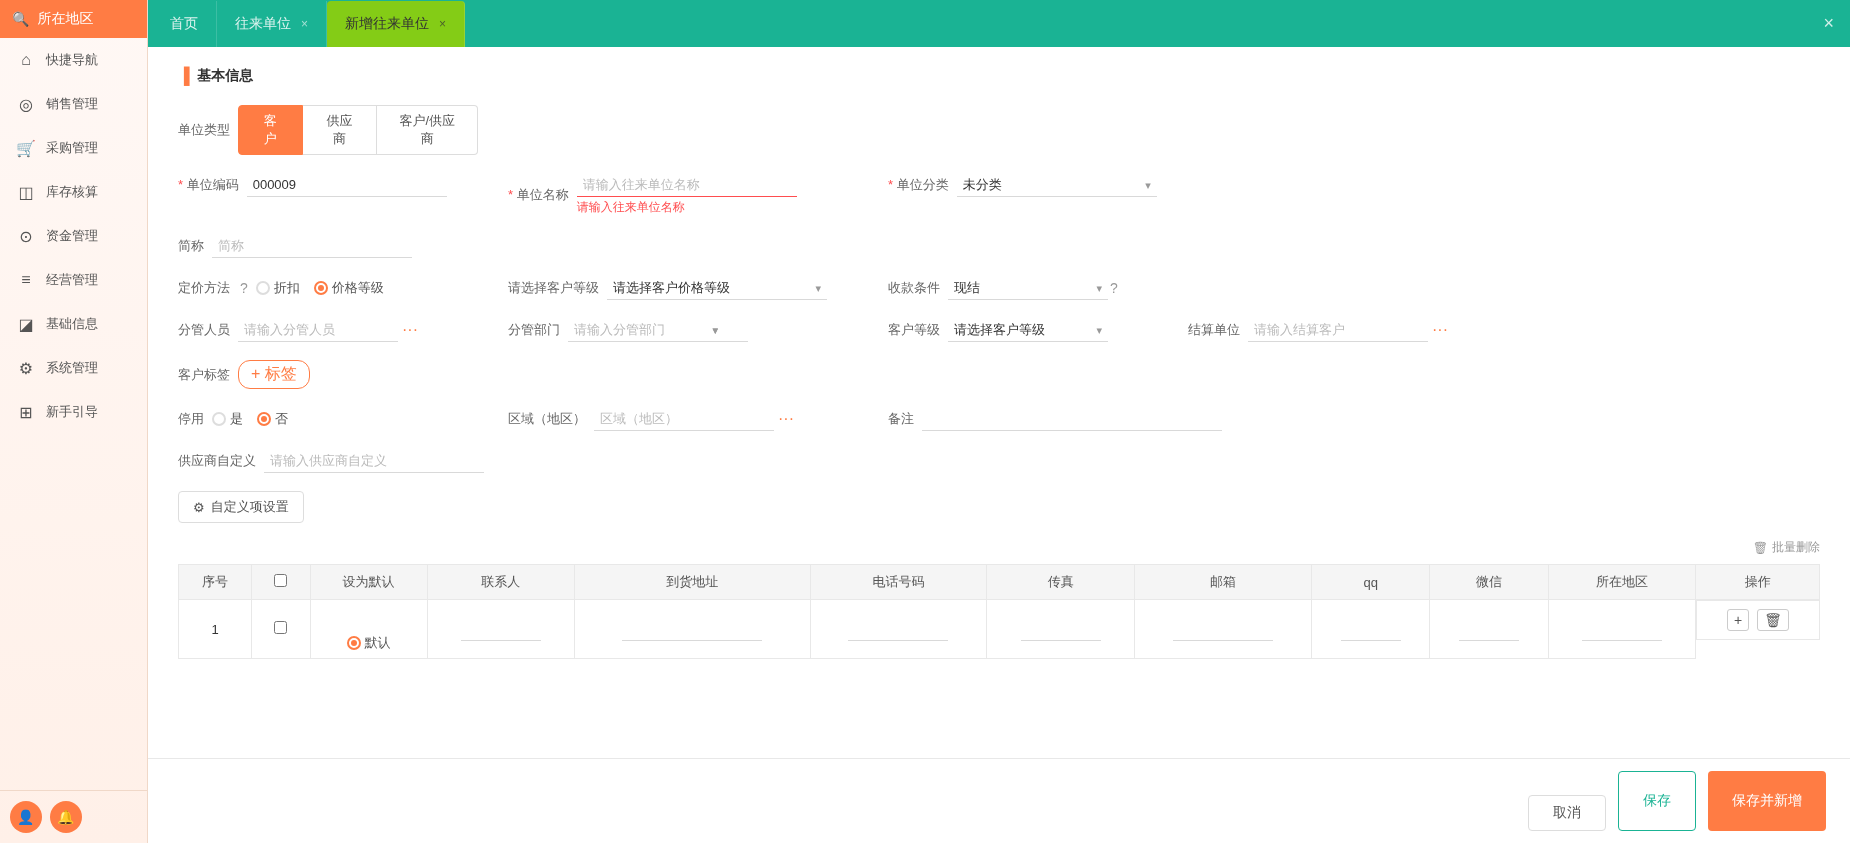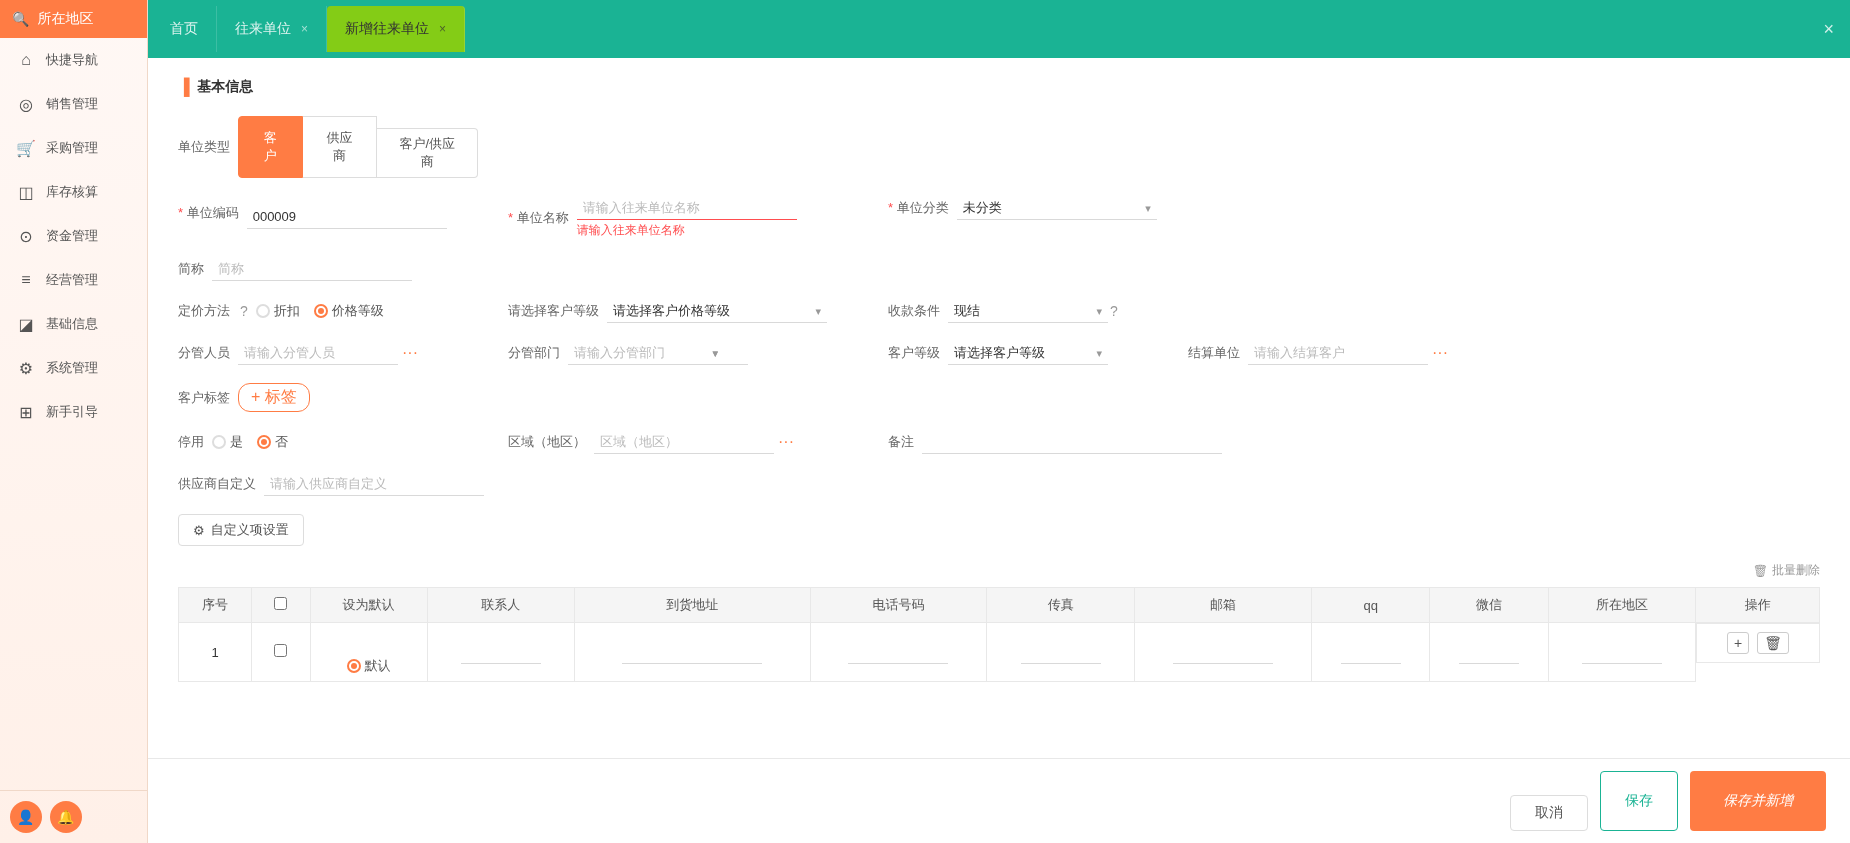--- a/index.html
+++ b/index.html
@@ -57,21 +57,21 @@
       display: flex;
       flex-direction: column;
       overflow: hidden;
     }
 
     
     .tab-bar {
       background: #1ab394;
       display: flex;
       align-items: center;
-      height: 58px;
+      height: 47px;
       padding-left: 4px;
       flex-shrink: 0;
     }
     .tab {
       padding: 0 18px;
       height: 46px;
       display: flex;
       align-items: center;
       color: rgba(255,255,255,0.85);
       cursor: pointer;
@@ -198,21 +198,21 @@
     .type-btn {
       padding: 6px 20px;
       border: 1px solid #ddd;
       background: white;
       color: #555;
       font-size: 13px;
       cursor: pointer;
       border-radius: 0;
     }
     .type-btn:first-child { border-radius: 4px 0 0 4px; }
-    .type-btn:last-child { border-radius: 0 4px 4px 0; margin-top: 12px; }
+    .type-btn:last-child { border-radius: 0 4px 4px 0; }
     .type-btn.active {
       background: #ff7c44;
       border-color: #ff7c44;
       color: white;
     }
     .type-btn + .type-btn { border-left: none; }
 
     
     .radio-group {
       display: flex;
@@ -324,28 +324,27 @@
     .btn-save {
       padding: 8px 24px;
       border: 1px solid #1ab394;
       background: white;
       color: #1ab394;
       border-radius: 4px;
       font-size: 14px;
       cursor: pointer;
     }
     .btn-save-new {
-      padding: 8px 33px;
+      padding: 8px 24px;
       border: none;
       background: #ff7c44;
       color: white;
       border-radius: 4px;
       font-size: 14px;
       cursor: pointer;
-      font-style: italic;
     }
 
     .batch-delete {
       display: flex;
       justify-content: flex-end;
       align-items: center;
       margin-bottom: 8px;
     }
     .batch-delete-btn {
       color: #999;
@@ -451,21 +450,21 @@
           <button class="type-btn active">客户</button>
           <button class="type-btn">供应商</button>
           <button class="type-btn">客户/供应商</button>
         </div>
       </div>
     </div>
 
     <div class="form-row" style="align-items:flex-start;">
       <div class="form-item" style="width:330px;">
         <span class="form-label required">单位编码</span>
-        <input class="form-input" value="000009" style="width: 200px; margin-top: 9px;">
+        <input class="form-input" value="000009" style="width: 200px;">
       </div>
       <div class="form-item" style="width:380px;">
         <span class="form-label required">单位名称</span>
         <div class="input-field-wrapper">
           <input class="form-input error" style="width: 220px; border-bottom-color: rgb(255, 77, 79);" placeholder="请输入往来单位名称">
           <span class="error-msg">请输入往来单位名称</span>
         </div>
       </div>
       <div class="form-item" style="width:350px;">
         <span class="form-label required">单位分类</span>

